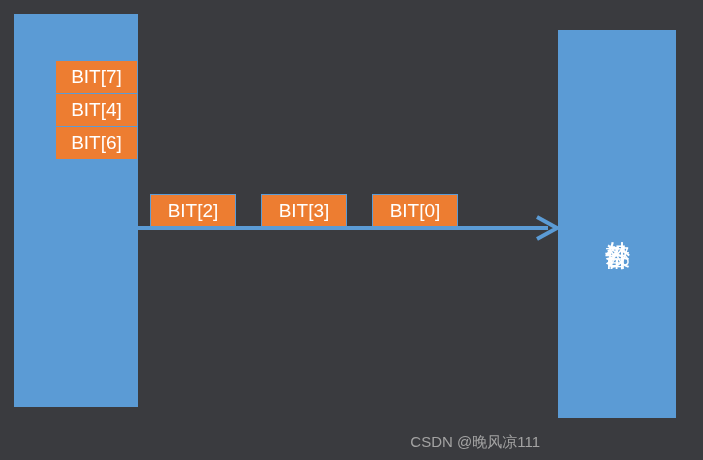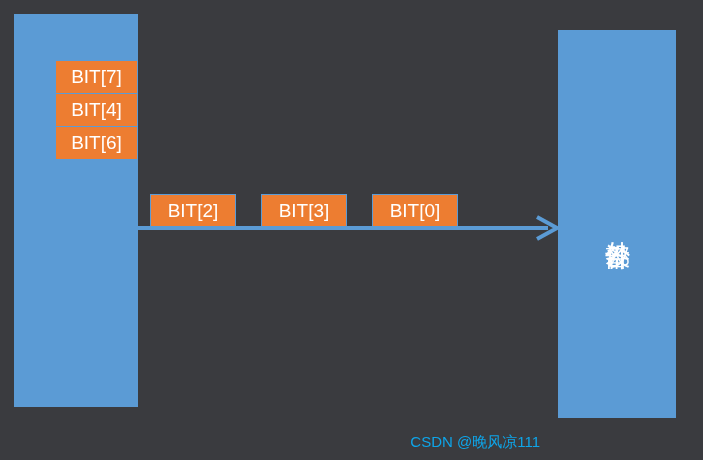--- a/index.html
+++ b/index.html
@@ -114,21 +114,21 @@
     top: 212px;
     width: 424px;
     height: 32px;
   }
 
   
   #watermark {
     position: absolute;
     right: 18px;
     bottom: 8px;
-    color: #0ea5e9;
+    color: #a3a3a3;
     font-size: 15px;
     white-space: nowrap;
     user-select: none;
   }
 </style>
 </head>
 <body>
 
 <div id="canvas">
 

